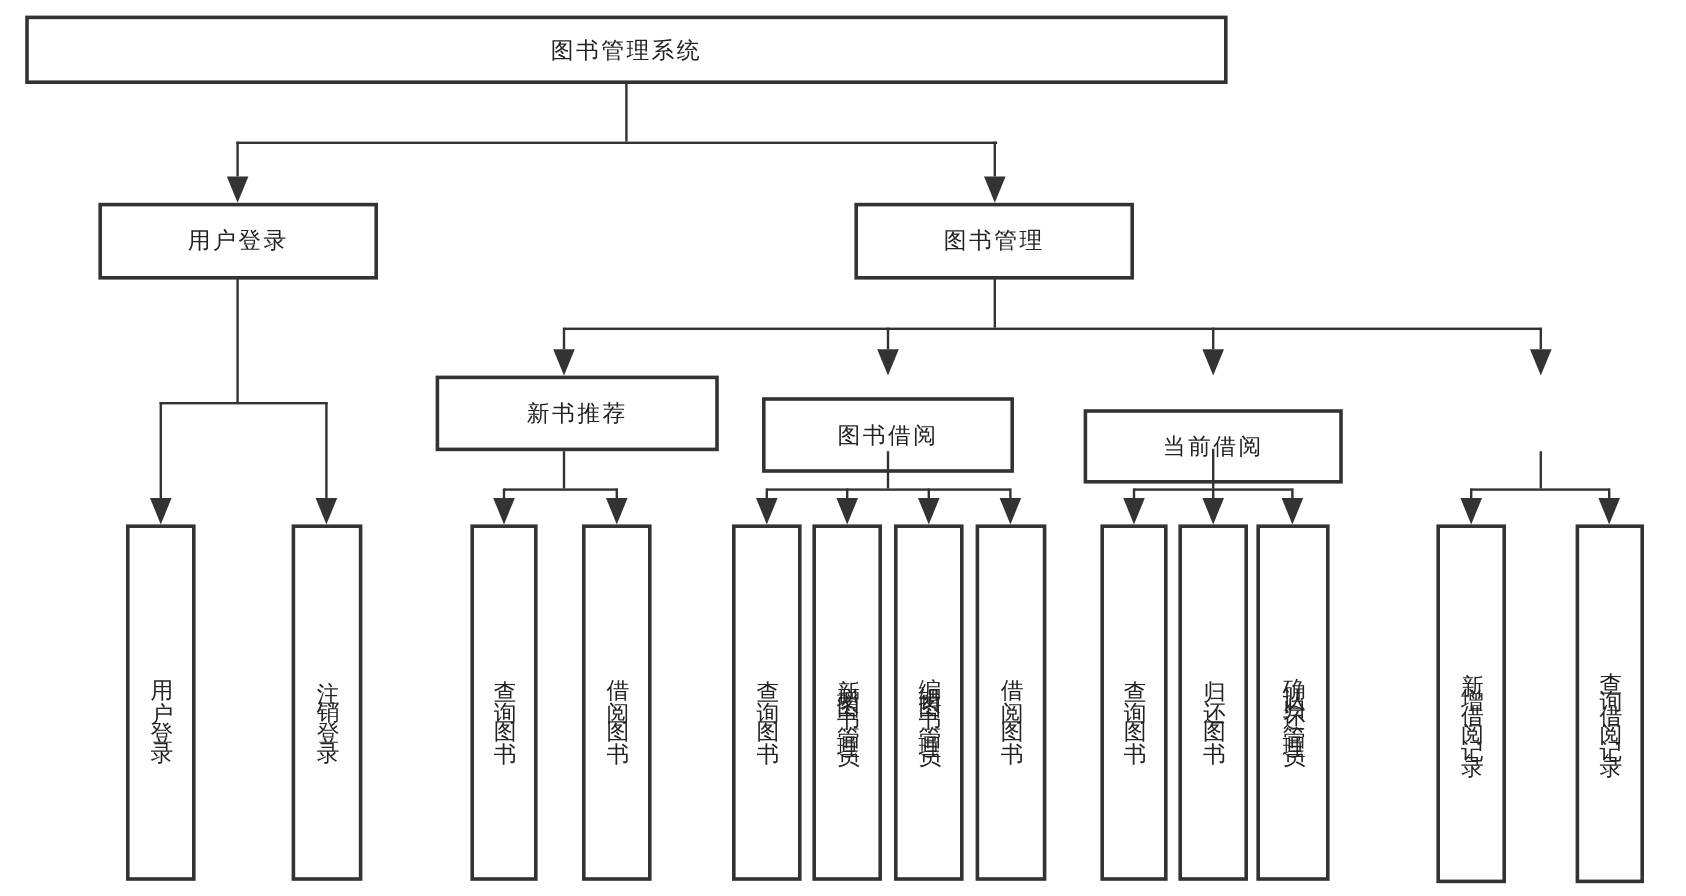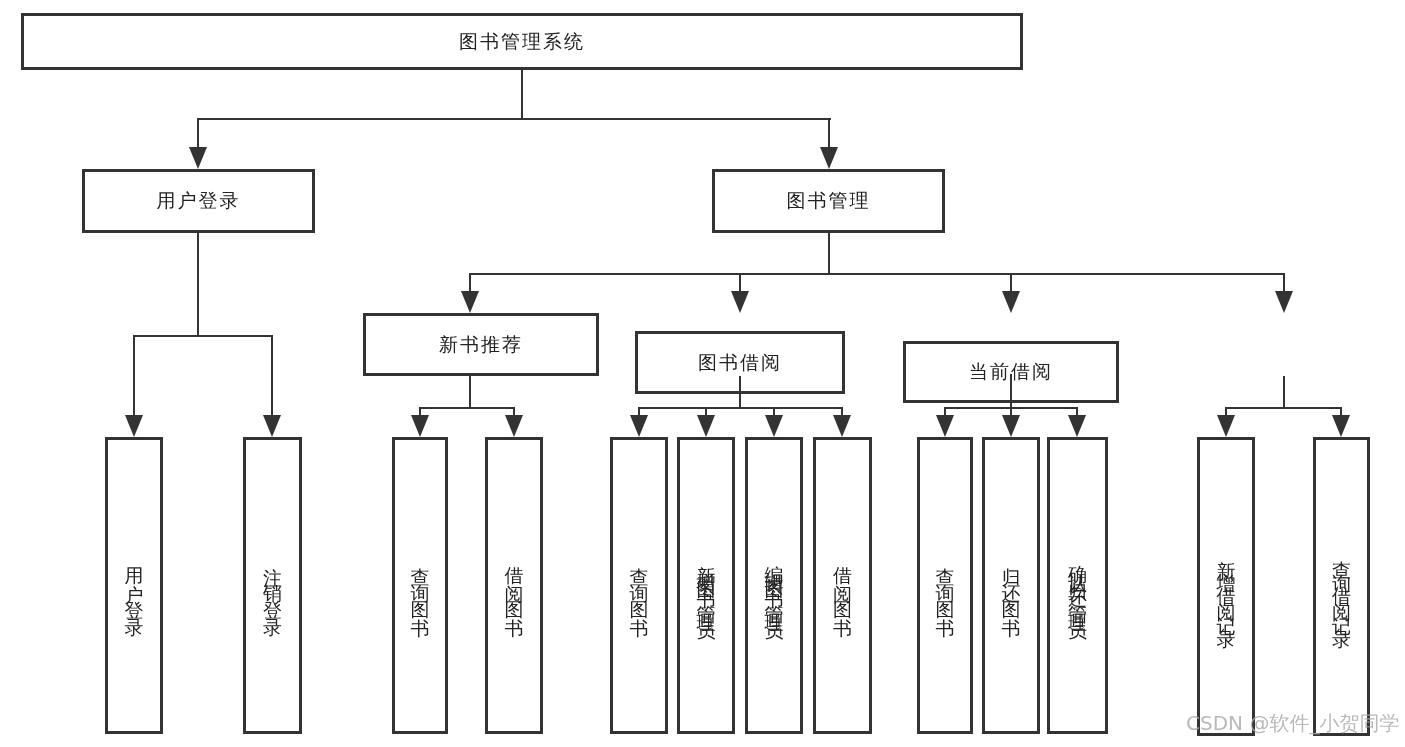--- a/index.html
+++ b/index.html
@@ -147,15 +147,14 @@
     <span class="vtext">确认归还（管理员）</span>
   </div>
 
   <div class="vnode ls6" style="left:1197px;top:437px;width:58px;height:299px;">
     <span class="vtext">新增借阅记录</span>
   </div>
   <div class="vnode ls6" style="left:1313px;top:437px;width:57px;height:299px;">
     <span class="vtext">查询借阅记录</span>
   </div>
 
-  <div id="watermark">CSDN @软件_小贺同学</div>
 
 </div>
 
 </body></html>

